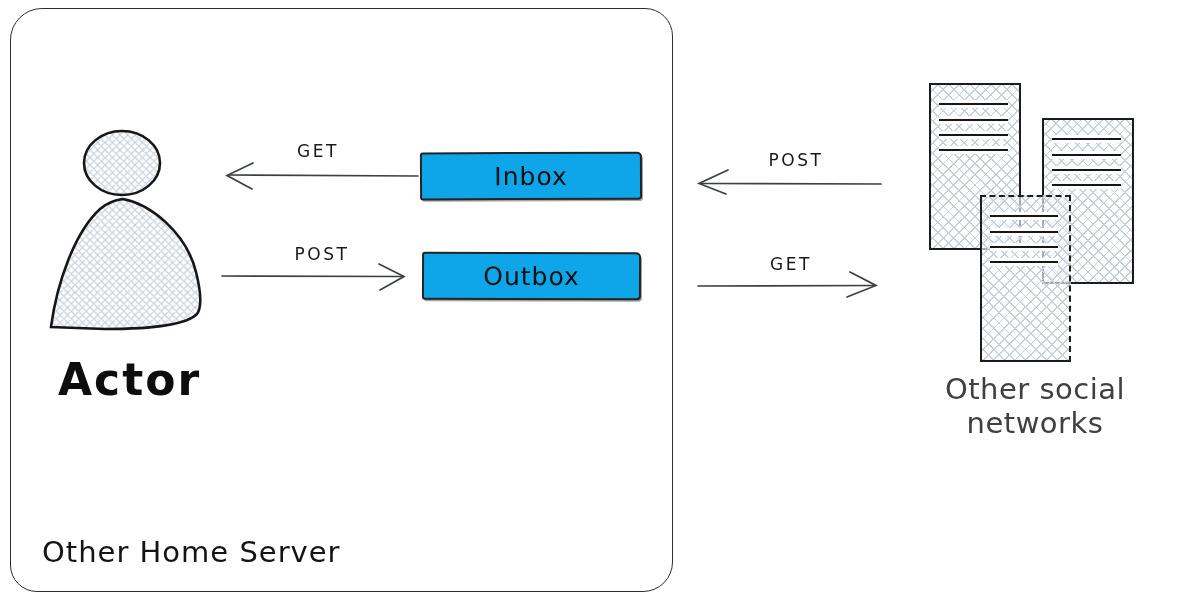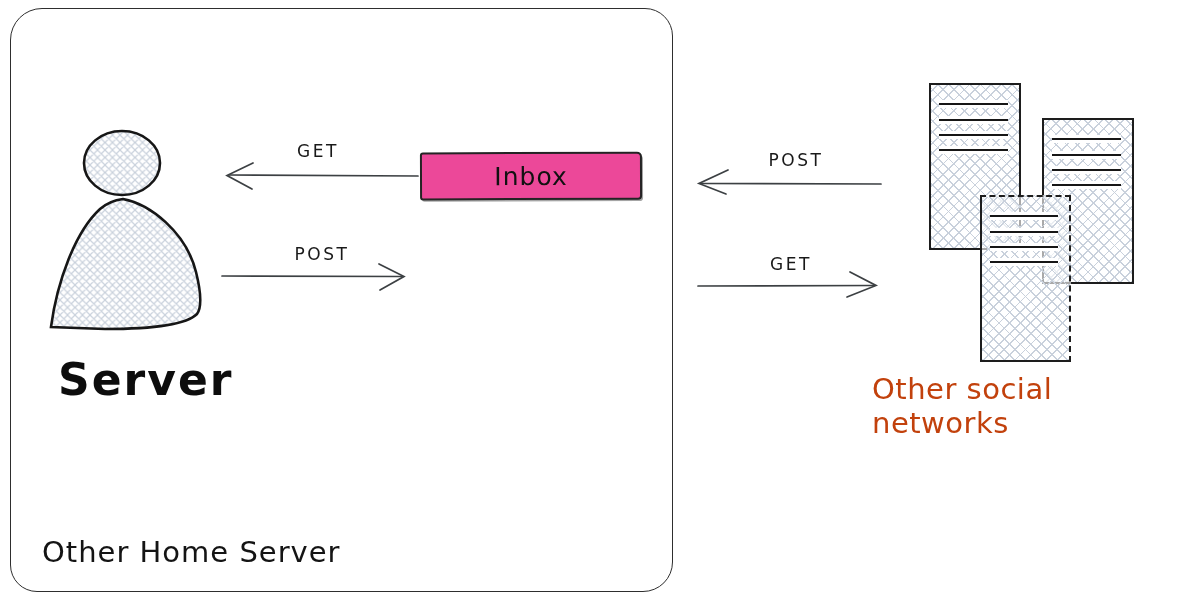--- a/index.html
+++ b/index.html
@@ -9,21 +9,21 @@
   }
   
   .server-box{
     position:absolute;left:10px;top:8px;width:661px;height:582px;
     border:1.7px solid #2e2e2e;border-radius:32px 28px 30px 27px;background:transparent;
   }
   
   .overlay{position:absolute;left:0;top:0;width:1200px;height:605px;pointer-events:none;}
   
   .hbox{
-    position:absolute;height:44px;background:#ec4899;border:2px solid #242424;
+    position:absolute;height:44px;background:#0ea5e9;border:2px solid #242424;
     border-radius:3px 5px 4px 3px;
     box-shadow:1.5px 2px 0 -0.5px rgba(55,55,55,.45);
     display:flex;align-items:center;justify-content:center;
     font-size:25px;letter-spacing:1px;color:#111;
   }
   .inbox{left:420px;top:152px;width:218px;transform:rotate(-.2deg);}
   .outbox{left:422px;top:252px;width:215px;transform:rotate(.15deg);}
   
   .lbl{
     position:absolute;font-size:17px;font-weight:500;letter-spacing:2.5px;
@@ -35,22 +35,22 @@
   .lbl-get-right {left:745px;top:254px;width:92px;}
   
   .actor-label{
     position:absolute;left:58px;top:354px;font-size:44px;font-weight:600;
     letter-spacing:2px;color:#0d0d0d;
   }
   .server-label{
     position:absolute;left:42px;top:535px;font-size:29px;letter-spacing:1px;color:#141414;
   }
   .networks-label{
-    position:absolute;left:872px;top:372px;width:326px;text-align:left;
-    font-size:29px;letter-spacing:.5px;color:#c2410c;
+    position:absolute;left:872px;top:372px;width:326px;text-align:center;
+    font-size:29px;letter-spacing:.5px;color:#404040;
   }
   
   .doc{
     position:absolute;border:2px solid #1d1d1d;
     background-color:#ffffff;
     background-image:
       repeating-linear-gradient(45deg,#c9d1dc 0,#c9d1dc 1.3px,transparent 1.3px,transparent 7.5px),
       repeating-linear-gradient(-45deg,#c9d1dc 0,#c9d1dc 1.3px,transparent 1.3px,transparent 7.5px);
   }
   .doc1{left:929px;top:83px;width:88px;height:163px;}
@@ -112,27 +112,30 @@
 
     <g stroke="#3c4043" stroke-width="1.7" fill="none" stroke-linecap="round">
       <path d="M698 286 L874 285.5"></path>
       <path d="M850 272 L876 285.5 L847 297"></path>
     </g>
   </svg>
 
   <div class="hbox inbox">
     <span>Inbox</span>
   </div>
+  <div class="hbox outbox">
+    <span>Outbox</span>
+  </div>
 
   <span class="lbl lbl-get-inner">GET</span>
   <span class="lbl lbl-post-inner">POST</span>
   <span class="lbl lbl-post-right">POST</span>
   <span class="lbl lbl-get-right">GET</span>
 
-  <div class="actor-label">Server</div>
+  <div class="actor-label">Actor</div>
   <div class="server-label">Other Home Server</div>
   <div class="networks-label">Other social networks</div>
 
   <div class="doc doc1">
     <div class="line"></div>
     <div class="line"></div>
     <div class="line"></div>
     <div class="line"></div>
   </div>
   <div class="doc doc2">

